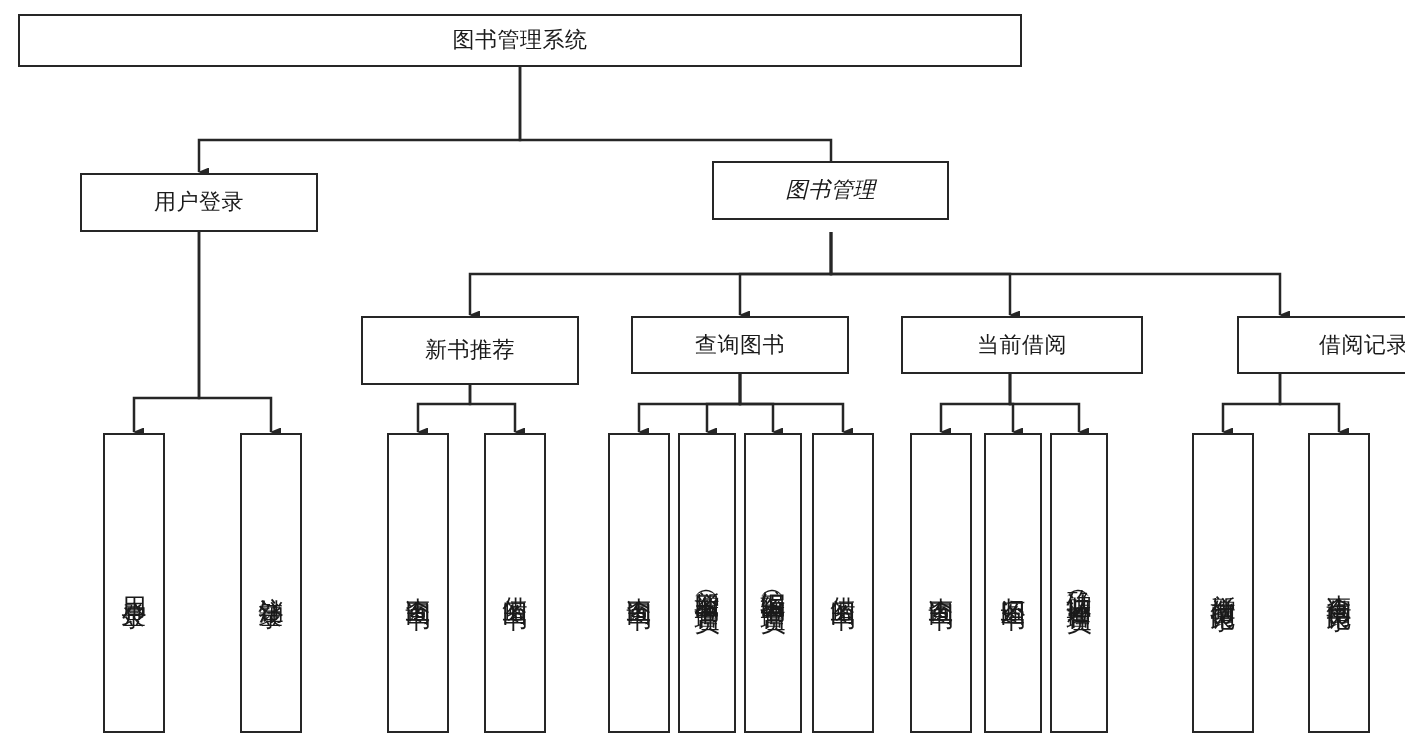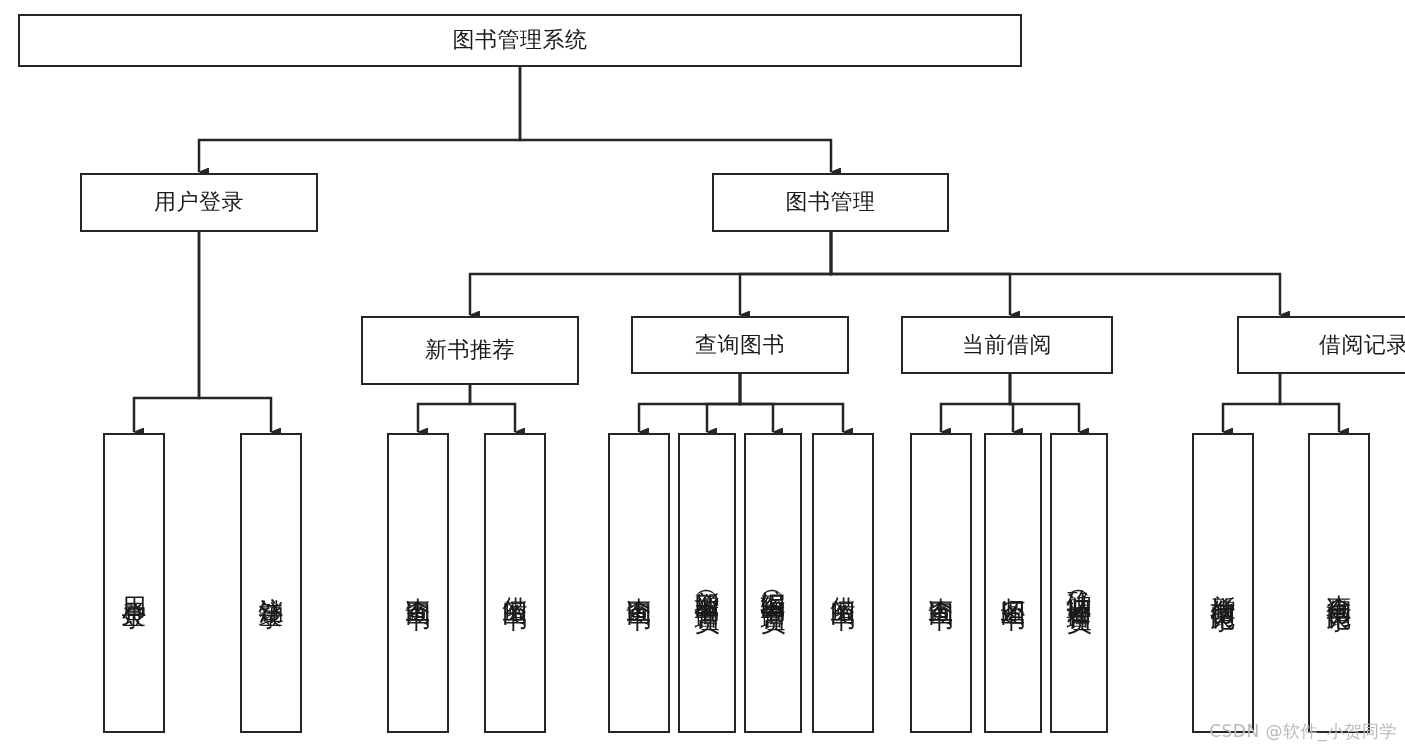--- a/index.html
+++ b/index.html
@@ -100,30 +100,30 @@
         <path d="M 1280 374 L 1280 404 L 1339 404 L 1339 432" fill="none" stroke="#262626" stroke-width="2.5" stroke-linecap="butt" stroke-linejoin="miter" marker-end="url(#arrowhead)"></path>
       </g>
   </svg>
   <div id="node-layer">
       <div class="node-box" style="left: 18px; top: 14px; width: 1004px; height: 53px;">
         <span class="node-label">图书管理系统</span>
       </div>
       <div class="node-box" style="left: 80px; top: 173px; width: 238px; height: 59px;">
         <span class="node-label">用户登录</span>
       </div>
-      <div class="node-box" style="left: 712px; top: 173px; width: 237px; height: 59px;">
+      <div class="node-box" style="left: 712px; top: 161px; width: 237px; height: 59px; font-style: italic;">
         <span class="node-label">图书管理</span>
       </div>
       <div class="node-box" style="left: 361px; top: 316px; width: 218px; height: 69px;">
         <span class="node-label">新书推荐</span>
       </div>
       <div class="node-box" style="left: 631px; top: 316px; width: 218px; height: 58px;">
         <span class="node-label">查询图书</span>
       </div>
-      <div class="node-box" style="left: 901px; top: 316px; width: 212px; height: 58px;">
+      <div class="node-box" style="left: 901px; top: 316px; width: 242px; height: 58px;">
         <span class="node-label">当前借阅</span>
       </div>
       <div class="node-box" style="left: 1237px; top: 316px; width: 254px; height: 58px;">
         <span class="node-label">借阅记录</span>
       </div>
       <div class="node-box vertical" style="left: 103px; top: 433px; width: 62px; height: 300px;">
         <span class="node-label">用户登录</span>
       </div>
       <div class="node-box vertical" style="left: 240px; top: 433px; width: 62px; height: 300px;">
         <span class="node-label">注销登录</span>
@@ -155,14 +155,13 @@
       <div class="node-box vertical" style="left: 1050px; top: 433px; width: 58px; height: 300px;">
         <span class="node-label">确认归还（管理员）</span>
       </div>
       <div class="node-box vertical" style="left: 1192px; top: 433px; width: 62px; height: 300px;">
         <span class="node-label">新增借阅记录</span>
       </div>
       <div class="node-box vertical" style="left: 1308px; top: 433px; width: 62px; height: 300px;">
         <span class="node-label">查询借阅记录</span>
       </div>
     </div>
-  <div id="watermark">CSDN @软件_小贺同学</div>
 </div>
 
 </body></html>

